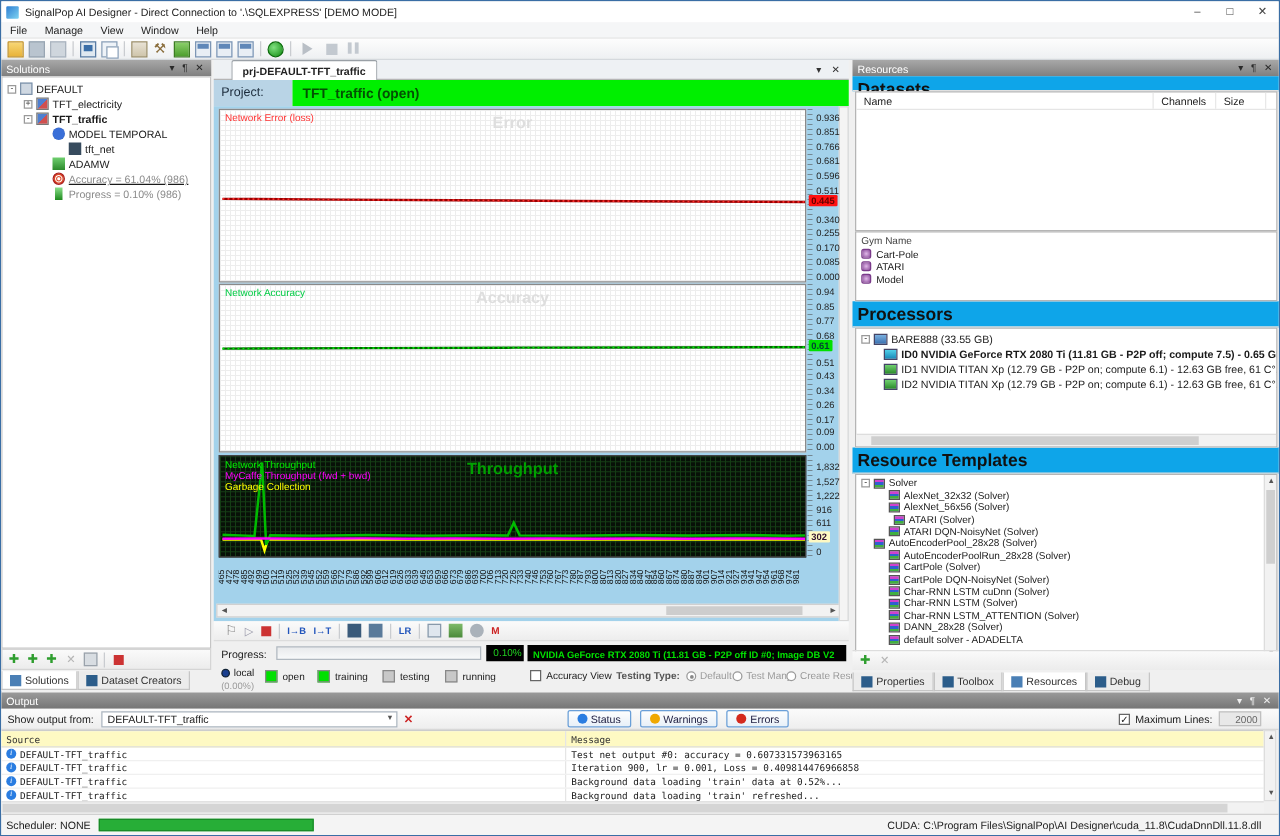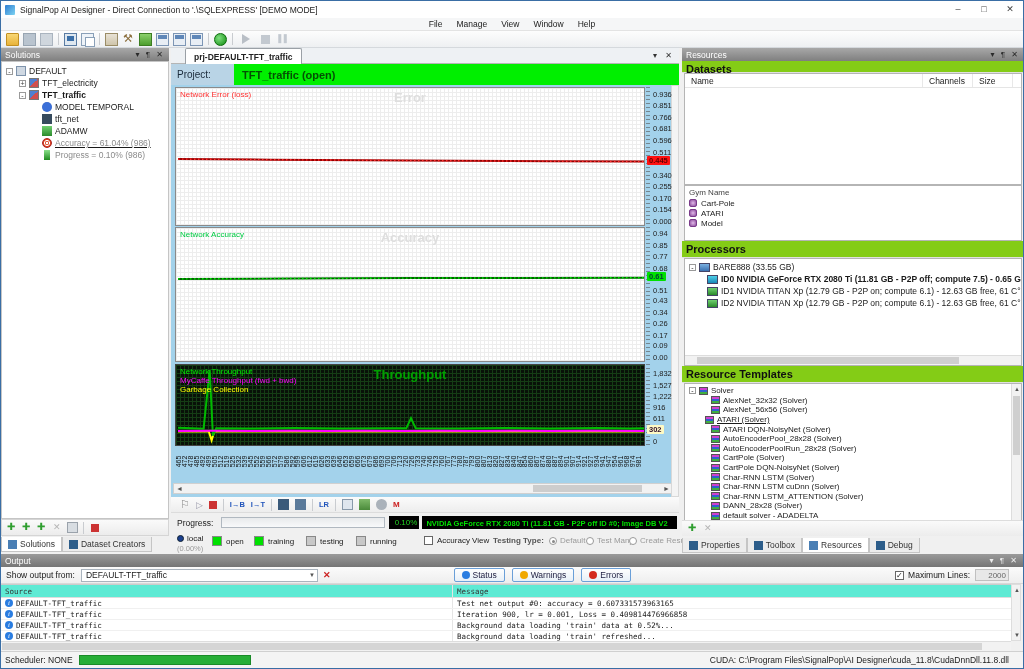--- a/index.html
+++ b/index.html
@@ -3,21 +3,21 @@
 <meta charset="utf-8">
 <style>
 * { margin:0; padding:0; box-sizing:border-box; }
 html,body { width:1024px; height:669px; font-family:"Liberation Sans",sans-serif; }
 #win { position:relative; width:1024px; height:669px; background:#f0f0f0; border:1px solid #3a6ea5; overflow:hidden; font-size:9px; color:#1a1a1a; }
 #titlebar { position:absolute; left:0; top:0; width:100%; height:17px; background:#ffffff; display:flex; align-items:center; }
 .app-icon { width:10px; height:10px; margin:0 5px 0 4px; background:linear-gradient(135deg,#2d7dd2,#7fd4f2); border-radius:1px; }
 #wintitle { font-size:8.5px; color:#222; }
 .winbtns { margin-left:auto; display:flex; }
 .winbtn { width:26px; height:16px; text-align:center; font-size:9px; color:#444; line-height:15px; }
-#menubar { position:absolute; left:0; top:17px; width:100%; height:13px; background:#f5f6f7; border-bottom:1px solid #e3e3e3; display:flex; align-items:center;justify-content:center; }
+#menubar { position:absolute; left:0; top:17px; width:100%; height:13px; background:#f5f6f7; border-bottom:1px solid #e3e3e3; display:flex; align-items:center; }
 .menu-item { padding:0 7px; font-size:8.5px; color:#222; }
 #toolbar { position:absolute; left:0; top:30px; width:100%; height:17px; background:linear-gradient(#fdfdfd,#eef0f2); border-bottom:1px solid #d5d9dd; display:flex; align-items:center; padding-left:3px; }
 .ticon { width:13px; height:13px; margin:0 2px; display:inline-block; position:relative; }
 .tsep { width:1px; height:12px; background:#c9ccd0; margin:0 3px; }
 .ic-folder { background:linear-gradient(#f8d775,#e8b33a); border:1px solid #c29022; border-radius:1px 1px 0 0; }
 .ic-save { background:#b9c4cf; border:1px solid #98a5b2; }
 .ic-save2 { background:#cfd6dd; border:1px solid #aab4bf; }
 .ic-monitor { background:#dfe8f0; border:1px solid #5a7ca3; }
 .ic-monitor:after { content:""; position:absolute; left:2px; top:2px; right:2px; height:5px; background:#3b6fa8; }
 .ic-copy { background:#eef3f8; border:1px solid #8aa0b8; }
@@ -105,21 +105,21 @@
 .sritem { position:absolute; display:flex; align-items:center; white-space:nowrap; }
 .dotblue { width:7px; height:7px; border-radius:50%; background:#1a3f8f; border:1px solid #123; margin-right:3px; }
 .swatch { width:10px; height:10px; margin-right:4px; border:1px solid #888; flex:none; }
 .sw-green { background:#00e000; }
 .sw-gray { background:#c8c8c8; }
 .cbox { width:9px; height:9px; border:1px solid #666; background:#fff; margin-right:4px; font-size:8px; line-height:8px; flex:none; }
 .radio { width:8px; height:8px; border-radius:50%; border:1px solid #999; background:#fff; margin-right:3px; position:relative; flex:none; }
 .radio.sel:after { content:""; position:absolute; left:2px; top:2px; width:3px; height:3px; border-radius:50%; background:#888; }
 .gray { color:#9a9a9a; }
 #rightpanel { position:absolute; left:681px; top:47px; width:342px; height:506px; background:#f0f0f0; }
-.rsection-h { font-size:11px; font-weight:bold; color:#111; padding:2px 0 2px 4px; background:#84cc16; border-bottom:1px solid #e0e0e0; }
+.rsection-h { font-size:14px; font-weight:bold; color:#111; padding:2px 0 2px 4px; background:#0ea5e9; border-bottom:1px solid #e0e0e0; }
 .rbox { background:#fff; border:1px solid #b5b5b5; margin:0 2px; position:relative; overflow:hidden; }
 .colhdr { display:flex; border-bottom:1px solid #e5e5e5; height:14px; align-items:center; color:#222; font-size:8.5px; }
 .gitem { display:flex; align-items:center; height:10px; padding-left:4px; font-size:8px; }
 .gico { width:8px; height:8px; border-radius:2px; background:radial-gradient(circle at 3px 3px,#e0b8e8,#8a4a9a); border:1px solid #7a3a8a; margin-right:4px; flex:none; }
 .ptree { font-size:8.5px; padding-top:2px; }
 .ptrow { display:flex; align-items:center; height:12px; white-space:nowrap; }
 .small .ptrow { height:9.6px; font-size:8px; }
 .chip { width:11px; height:9px; margin-right:3px; flex:none; border:1px solid #446; }
 .chip.c-root { background:linear-gradient(#7ab0e0,#3a70b0); }
 .chip.c-gpu0 { background:linear-gradient(#50d0e8,#1888b8); }
@@ -139,21 +139,21 @@
 #outcombo .dd { margin-left:auto; font-size:6px; color:#555; padding-right:2px; }
 .obtn { height:14px; border:1px solid #6a9fd8; background:linear-gradient(#fefefe,#e8f0f8); display:flex; align-items:center; font-size:8.5px; color:#224; padding:0 7px; margin-left:7px; border-radius:2px; }
 .obtn .oi { width:8px; height:8px; border-radius:50%; margin-right:3px; }
 .oi-info { background:#2a7de1; }
 .oi-warn { background:#f0a800; }
 .oi-err { background:#d42a1e; }
 .redx { color:#c22; font-weight:bold; font-size:9px; margin-left:5px; }
 #maxlines { margin-left:auto; display:flex; align-items:center; padding-right:14px; }
 #mlval { width:34px; height:12px; background:#e8e8e8; border:1px solid #c0c0c0; text-align:right; padding:1px 2px 0 0; margin-left:5px; font-size:8px; color:#666; }
 #outtable { position:absolute; left:0; top:30px; width:1010px; height:57px; background:#fff; border-top:1px solid #ccc; font-family:"DejaVu Sans Mono",monospace; font-size:7.5px; }
-#outtable .ohdr { display:flex; height:13px; border-bottom:1px solid #ddd; color:#333; align-items:center; background:#5eead4; }
+#outtable .ohdr { display:flex; height:13px; border-bottom:1px solid #ddd; color:#333; align-items:center; background:#fef9c3; }
 .ocol1 { width:452px; padding-left:4px; border-right:1px solid #e5e5e5; height:100%; display:flex; align-items:center; }
 .ocol2 { flex:1; padding-left:4px; display:flex; align-items:center; }
 .orow { display:flex; height:11px; border-bottom:1px solid #f0f0f0; align-items:center; }
 .infoi { width:8px; height:8px; border-radius:50%; background:#2a7de1; color:#fff; font-size:6.5px; text-align:center; line-height:8px; margin-right:3px; flex:none; font-family:"Liberation Serif",serif; font-style:italic; }
 #outvscroll { position:absolute; right:2px; top:30px; width:10px; height:57px; background:#f2f2f2; border:1px solid #ddd; }
 #outhscroll { position:absolute; left:0; top:87px; width:1010px; height:10px; background:#f2f2f2; border-top:1px solid #ddd; }
 #outhscroll .thumb { position:absolute; left:1px; top:1px; width:97%; height:7px; background:#d5d5d5; }
 #statusbar { position:absolute; left:0; top:650px; width:1022px; height:17px; background:#f4f4f4; border-top:1px solid #d0d0d0; display:flex; align-items:center; font-size:8.5px; }
 #schedlbl { margin-left:4px; }
 #schedbar { width:172px; height:10px; background:#27ae37; margin-left:6px; border:1px solid #1a8a28; }
@@ -219,21 +219,21 @@
         </div>
         <div class="trow" style="padding-left: 17px;">
           <span class="expand">-</span>
           <span class="tico tico-proj"></span>
           <span style="font-weight: bold;">TFT_traffic</span>
         </div>
         <div class="trow" style="padding-left: 40px;">
           <span class="tico tico-model"></span>
           <span>MODEL TEMPORAL</span>
         </div>
-        <div class="trow" style="padding-left: 40px;">
+        <div class="trow" style="padding-left: 53px;">
           <span class="tico tico-net"></span>
           <span>tft_net</span>
         </div>
         <div class="trow" style="padding-left: 40px;">
           <span class="tico tico-solver"></span>
           <span>ADAMW</span>
         </div>
         <div class="trow" style="padding-left: 40px; text-decoration: underline;">
           <span class="tico tico-target"></span>
           <span style="color: rgb(138, 138, 138);">Accuracy = 61.04% (986)</span>
@@ -450,21 +450,21 @@
         <div class="gitem">
           <span class="gico"></span>
           <span>ATARI</span>
         </div>
         <div class="gitem">
           <span class="gico"></span>
           <span>Model</span>
         </div>
       </div>
     <div class="rsection-h">Processors</div>
-    <div class="rbox" id="procbox" style="height:108px">
+    <div class="rbox" id="procbox" style="height:96px">
       <div class="ptree" id="proctree">
           <div class="ptrow" style="padding-left: 4px;">
             <span style="width: 7px; height: 7px; border: 1px solid rgb(153, 153, 153); font-size: 7px; line-height: 5px; text-align: center; margin-right: 3px; background: rgb(255, 255, 255); flex: 0 0 auto;">-</span>
             <span class="chip c-root"></span>
             <span>BARE888 (33.55 GB)</span>
           </div>
           <div class="ptrow" style="padding-left: 22px;">
             <span class="chip c-gpu0"></span>
             <span style="font-weight: bold;">ID0 NVIDIA GeForce RTX 2080 Ti (11.81 GB - P2P off; compute 7.5) - 0.65 GB free, 69 C°</span>
           </div>
@@ -490,51 +490,51 @@
             <span>Solver</span>
           </div>
           <div class="ptrow" style="padding-left: 26px;">
             <span class="tmpl-ico"></span>
             <span>AlexNet_32x32 (Solver)</span>
           </div>
           <div class="ptrow" style="padding-left: 26px;">
             <span class="tmpl-ico"></span>
             <span>AlexNet_56x56 (Solver)</span>
           </div>
-          <div class="ptrow" style="padding-left: 20px; text-decoration: underline;">
+          <div class="ptrow" style="padding-left: 30px;">
             <span class="tmpl-ico"></span>
             <span>ATARI (Solver)</span>
           </div>
           <div class="ptrow" style="padding-left: 26px;">
             <span class="tmpl-ico"></span>
             <span>ATARI DQN-NoisyNet (Solver)</span>
           </div>
-          <div class="ptrow" style="padding-left: 26px;">
+          <div class="ptrow" style="padding-left: 14px;">
             <span class="tmpl-ico"></span>
             <span>AutoEncoderPool_28x28 (Solver)</span>
           </div>
           <div class="ptrow" style="padding-left: 26px;">
             <span class="tmpl-ico"></span>
             <span>AutoEncoderPoolRun_28x28 (Solver)</span>
           </div>
           <div class="ptrow" style="padding-left: 26px;">
             <span class="tmpl-ico"></span>
             <span>CartPole (Solver)</span>
           </div>
           <div class="ptrow" style="padding-left: 26px;">
             <span class="tmpl-ico"></span>
             <span>CartPole DQN-NoisyNet (Solver)</span>
           </div>
           <div class="ptrow" style="padding-left: 26px;">
             <span class="tmpl-ico"></span>
+            <span>Char-RNN LSTM cuDnn (Solver)</span>
+          </div>
+          <div class="ptrow" style="padding-left: 26px;">
+            <span class="tmpl-ico"></span>
             <span>Char-RNN LSTM (Solver)</span>
-          </div>
-          <div class="ptrow" style="padding-left: 26px;">
-            <span class="tmpl-ico"></span>
-            <span>Char-RNN LSTM cuDnn (Solver)</span>
           </div>
           <div class="ptrow" style="padding-left: 26px;">
             <span class="tmpl-ico"></span>
             <span>Char-RNN LSTM_ATTENTION (Solver)</span>
           </div>
           <div class="ptrow" style="padding-left: 26px;">
             <span class="tmpl-ico"></span>
             <span>DANN_28x28 (Solver)</span>
           </div>
           <div class="ptrow" style="padding-left: 26px;">
@@ -667,21 +667,21 @@
     <div class="axis" style="left: 645px; top: 86px; height: 139px; position: absolute;">
       <span class="tick" style="top: 2.90105px;">0.936</span>
       <span class="tick" style="top: 14.4432px;">0.851</span>
       <span class="tick" style="top: 25.9853px;">0.766</span>
       <span class="tick" style="top: 37px;">0.681</span>
       <span class="tick" style="top: 49.0695px;">0.596</span>
       <span class="tick" style="top: 60.6116px;">0.511</span>
       <span class="tick" style="top: 83.8316px;">0.340</span>
       <span class="tick" style="top: 95.3737px;">0.255</span>
       <span class="tick" style="top: 106.916px;">0.170</span>
-      <span class="tick" style="top: 118.458px;">0.154</span>
+      <span class="tick" style="top: 118.458px;">0.085</span>
       <span class="tick" style="top: 130px;">0.000</span>
       <span class="badge" style="top: 68.5737px; background: rgb(255, 17, 17); color: rgb(102, 0, 0);">0.445</span>
     </div>
     <div class="plot" style="left: 174px; top: 226px; width: 470px; height: 135px; position: absolute;">
       <div class="watermark" style="color: rgb(222, 222, 222);">Accuracy</div>
       <div class="legend">
         <div style="color: rgb(0, 204, 68);">Network Accuracy</div>
       </div>
       <svg width="470" height="135">
         <polyline points="2.0,50.9 118.5,50.5 235.0,50.1 351.5,49.9 468.0,49.7" fill="none" stroke="#006600" stroke-width="2"></polyline>

